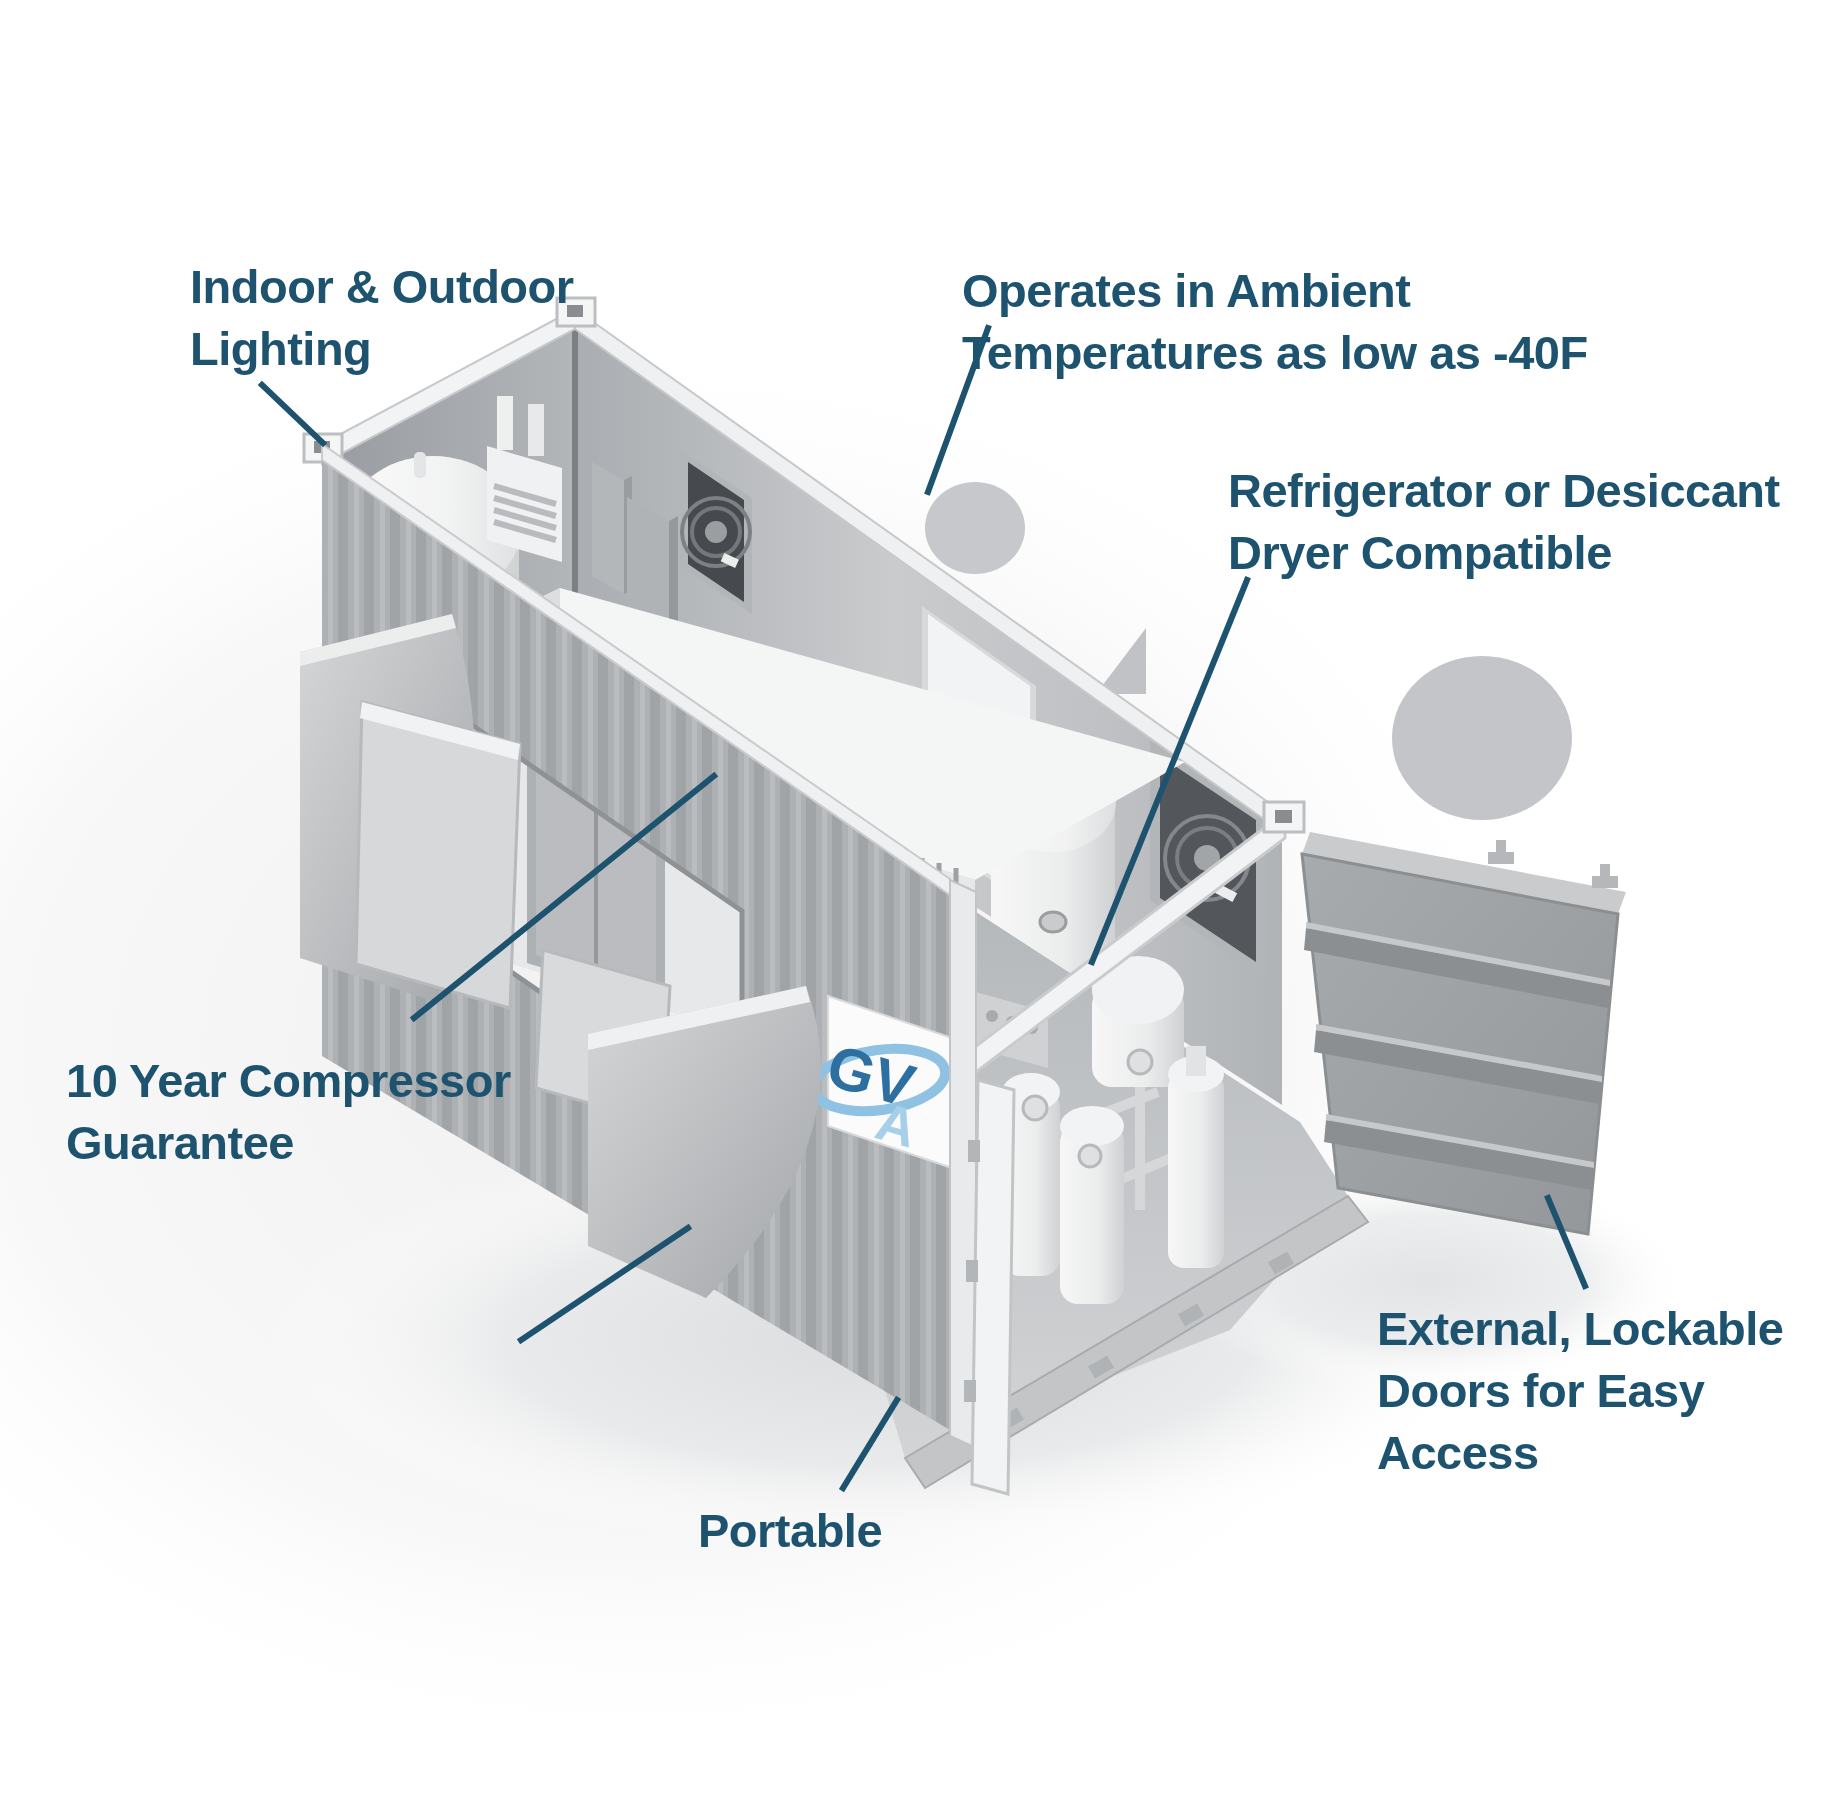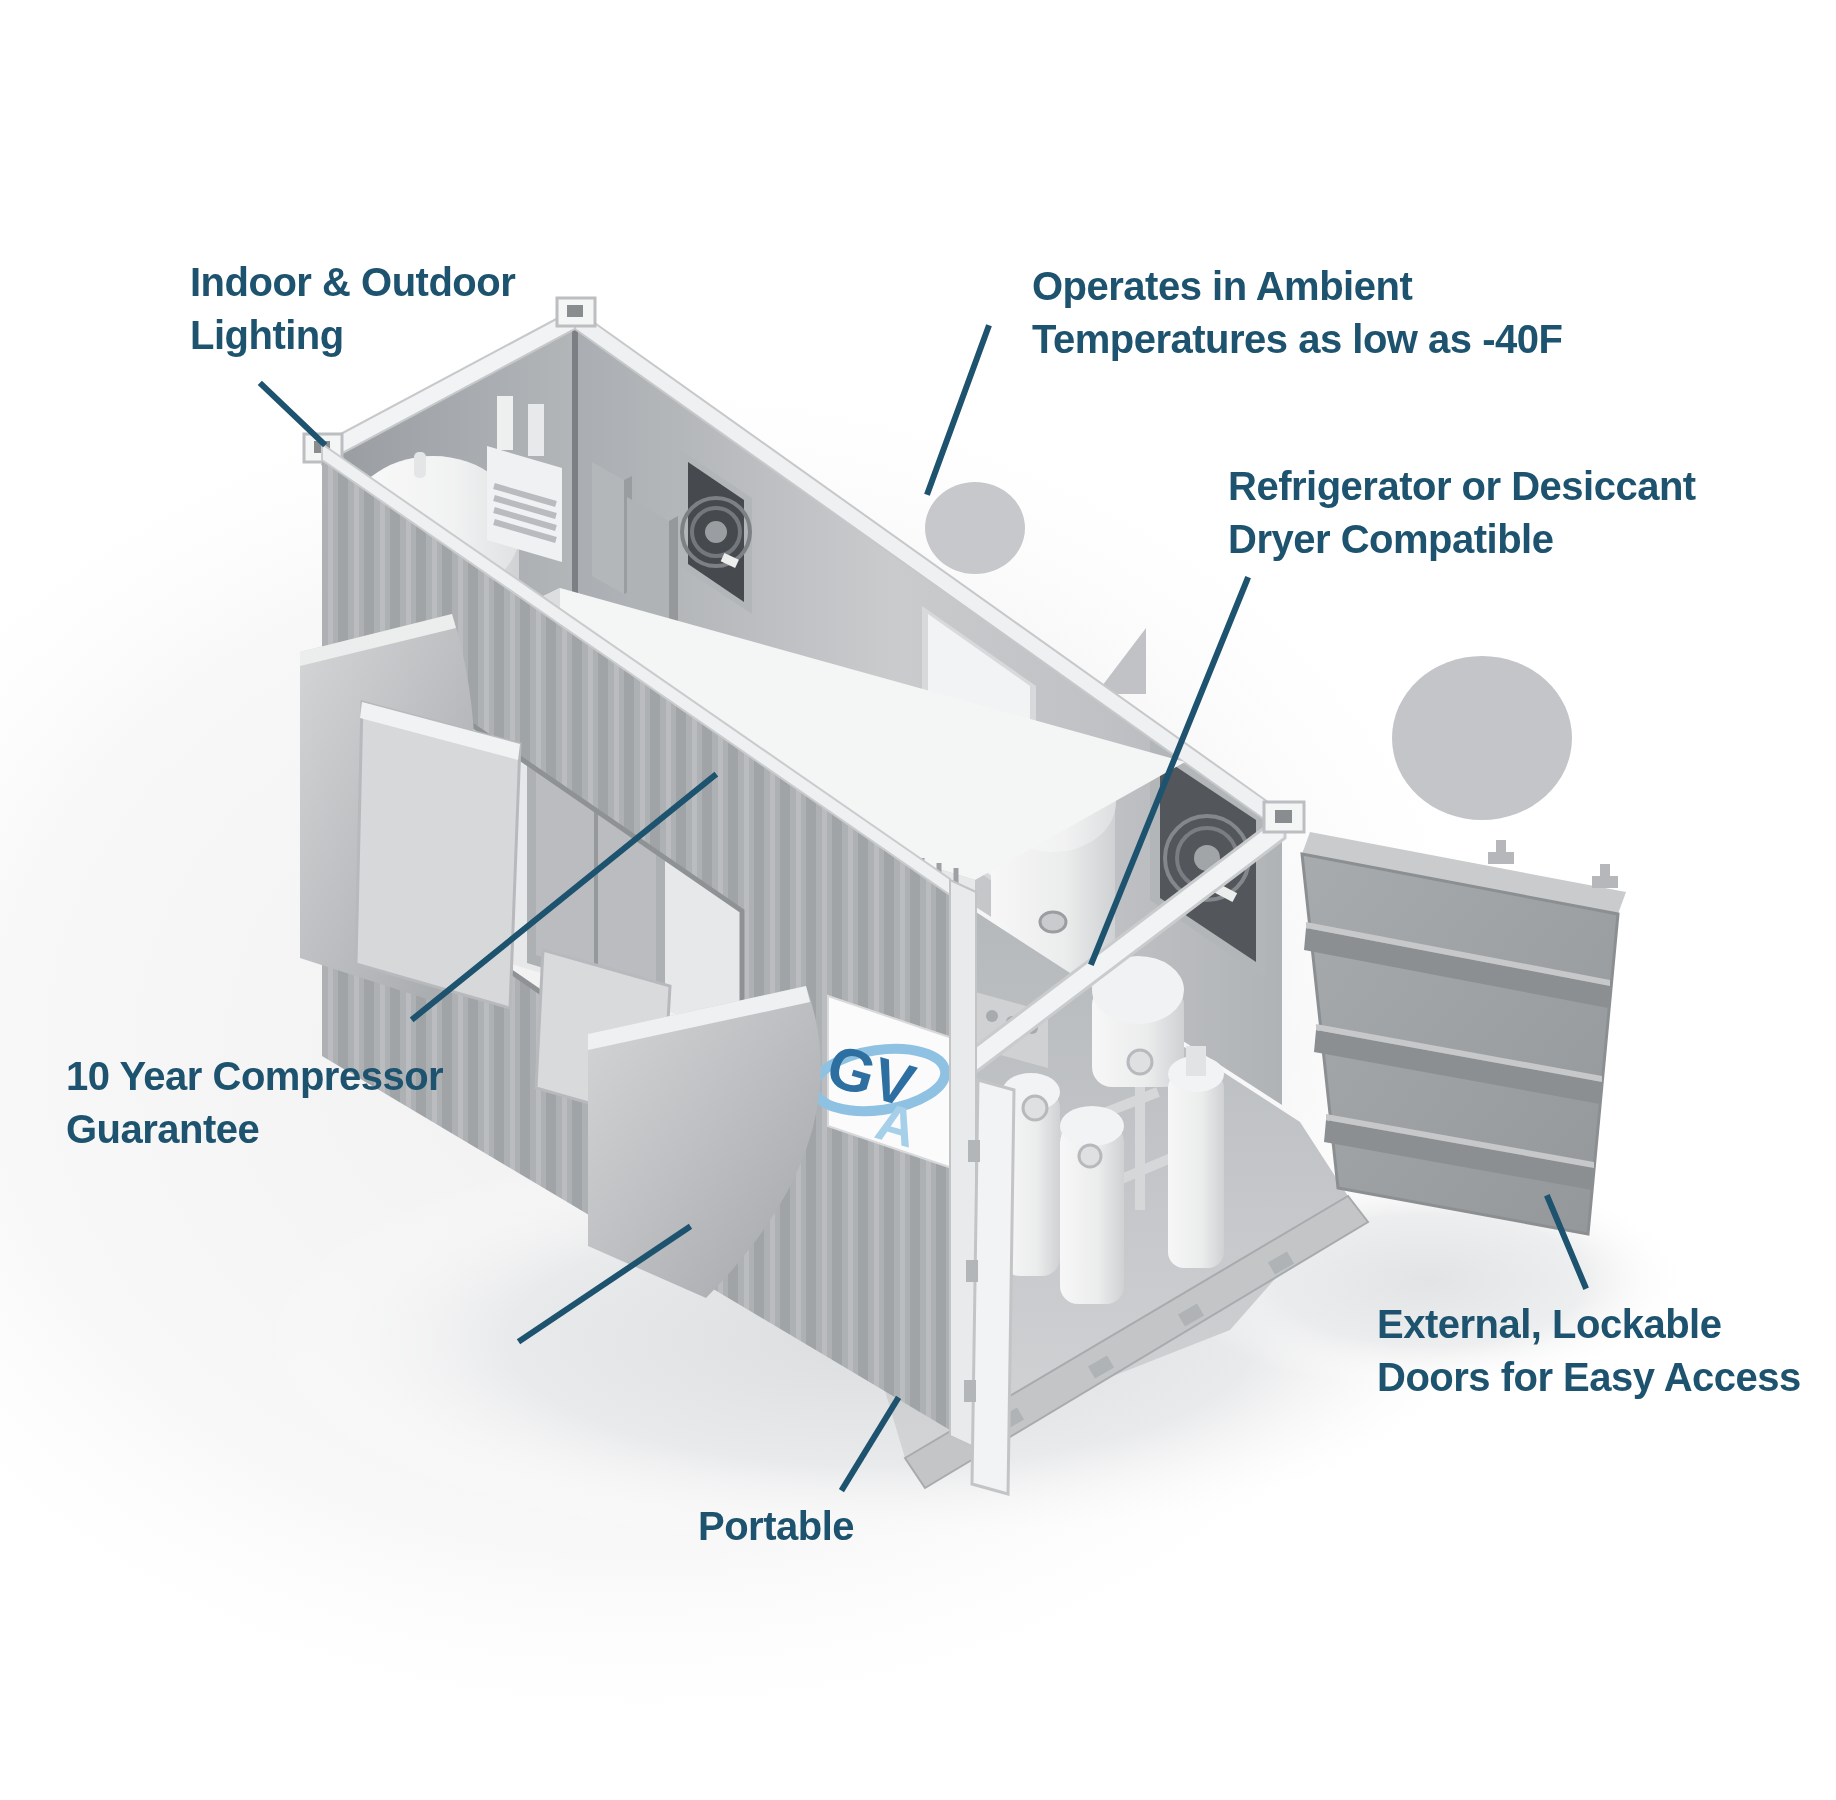--- a/index.html
+++ b/index.html
@@ -1,20 +1,20 @@
 <!DOCTYPE html>
 <html><head>
 <meta charset="utf-8">
 <title>Diagram</title>
 <style>
   html,body{margin:0;padding:0;background:#ffffff;}
   .stage{position:relative;width:1836px;height:1800px;overflow:hidden;
          font-family:"Liberation Sans",sans-serif;background:#ffffff;}
   .scene{position:absolute;left:0;top:0;width:1836px;height:1800px;}
-  .callout{position:absolute;font-weight:bold;font-size:40px;line-height:1.32;
+  .callout{position:absolute;font-weight:bold;font-size:47px;line-height:1.32;
            letter-spacing:-0.5px;color:#1d536e;white-space:pre-line;}
 </style>
 </head>
 <body>
 
 <div class="stage">
 
   <svg class="scene" viewBox="0 0 1836 1800">
     <defs>
       <radialGradient id="bgGrad" cx="50%" cy="50%" r="50%">
@@ -280,21 +280,21 @@
       <line x1="1247" y1="580" x2="1092" y2="962"></line>
       <line x1="714" y1="776" x2="414" y2="1018"></line>
       <line x1="688" y1="1228" x2="521" y2="1340"></line>
       <line x1="897" y1="1400" x2="843" y2="1488"></line>
       <line x1="1548" y1="1198" x2="1585" y2="1286"></line>
     </g>
   </svg>
 
   <div class="callout" style="left:190px;  top:256px;">Indoor &amp; Outdoor
 Lighting</div>
-  <div class="callout" style="left:1032px;  top:260px;">Operates in Ambient
+  <div class="callout" style="left:962px;  top:260px;">Operates in Ambient
 Temperatures as low as -40F</div>
   <div class="callout" style="left:1228px; top:460px;">Refrigerator or Desiccant
 Dryer Compatible</div>
   <div class="callout" style="left:45px;   top:1050px;margin-left:21px;">10 Year Compressor
 Guarantee</div>
   <div class="callout" style="left:698px;  top:1500px;">Portable</div>
   <div class="callout" style="left:1377px; top:1298px;">External, Lockable
 Doors for Easy Access</div>
 
 </div>

